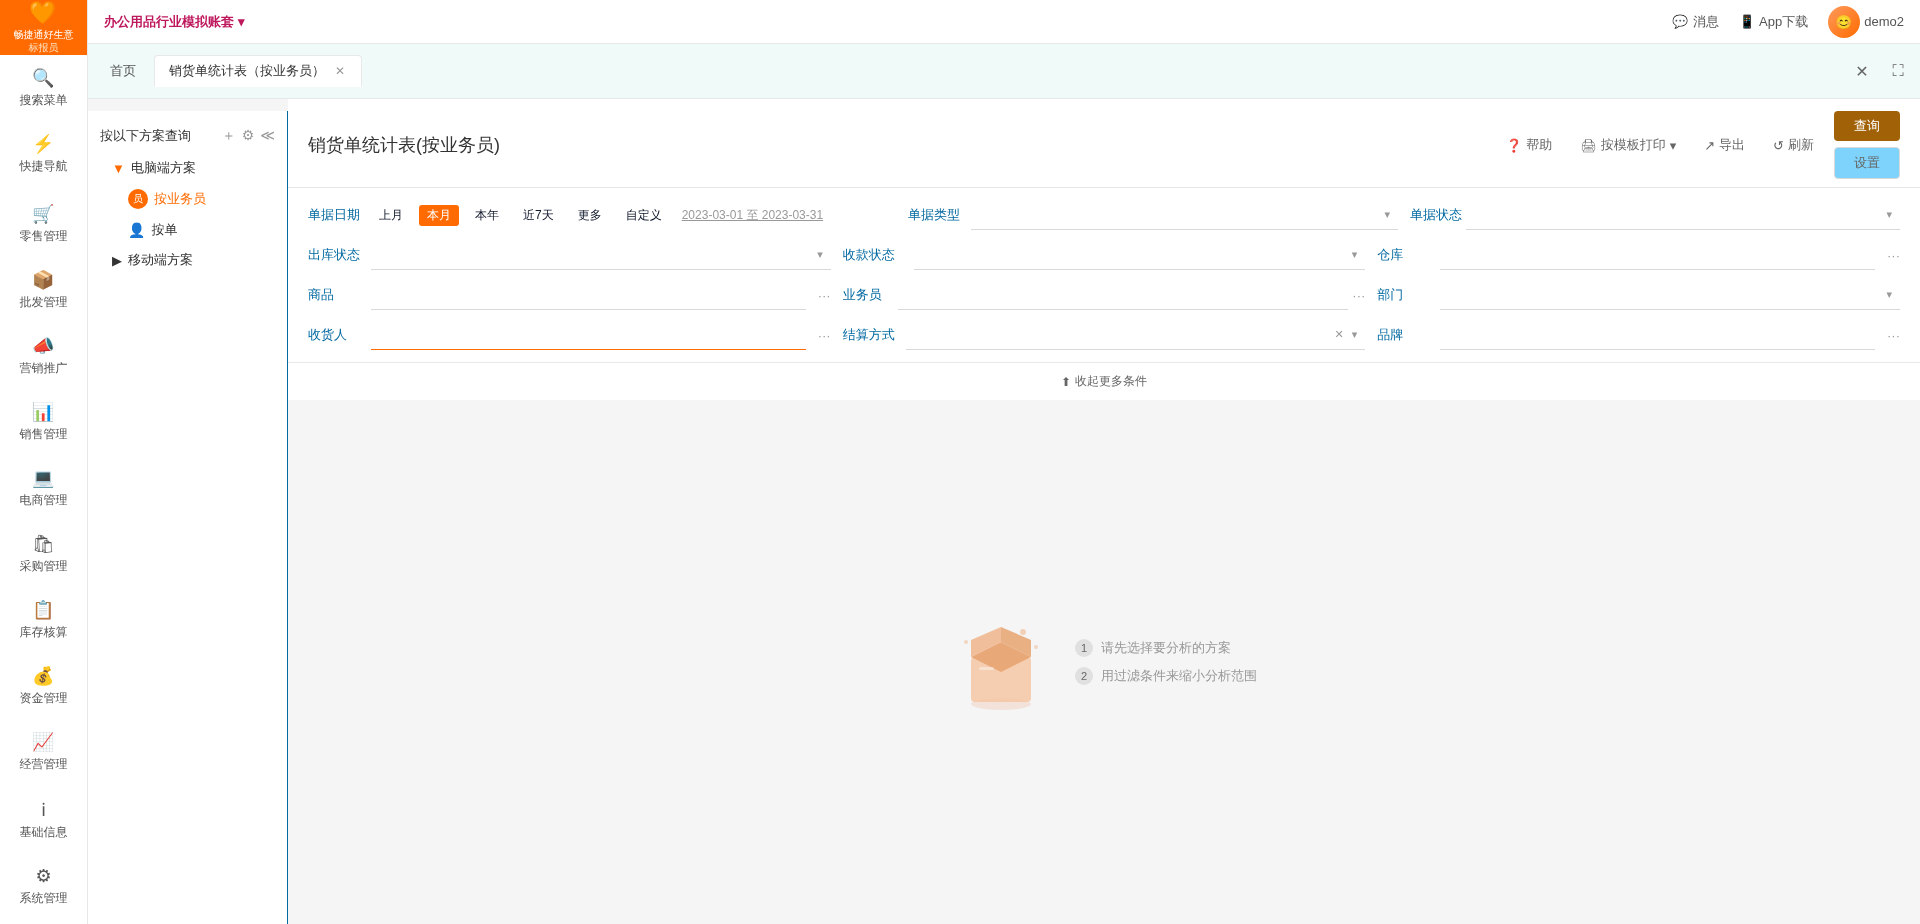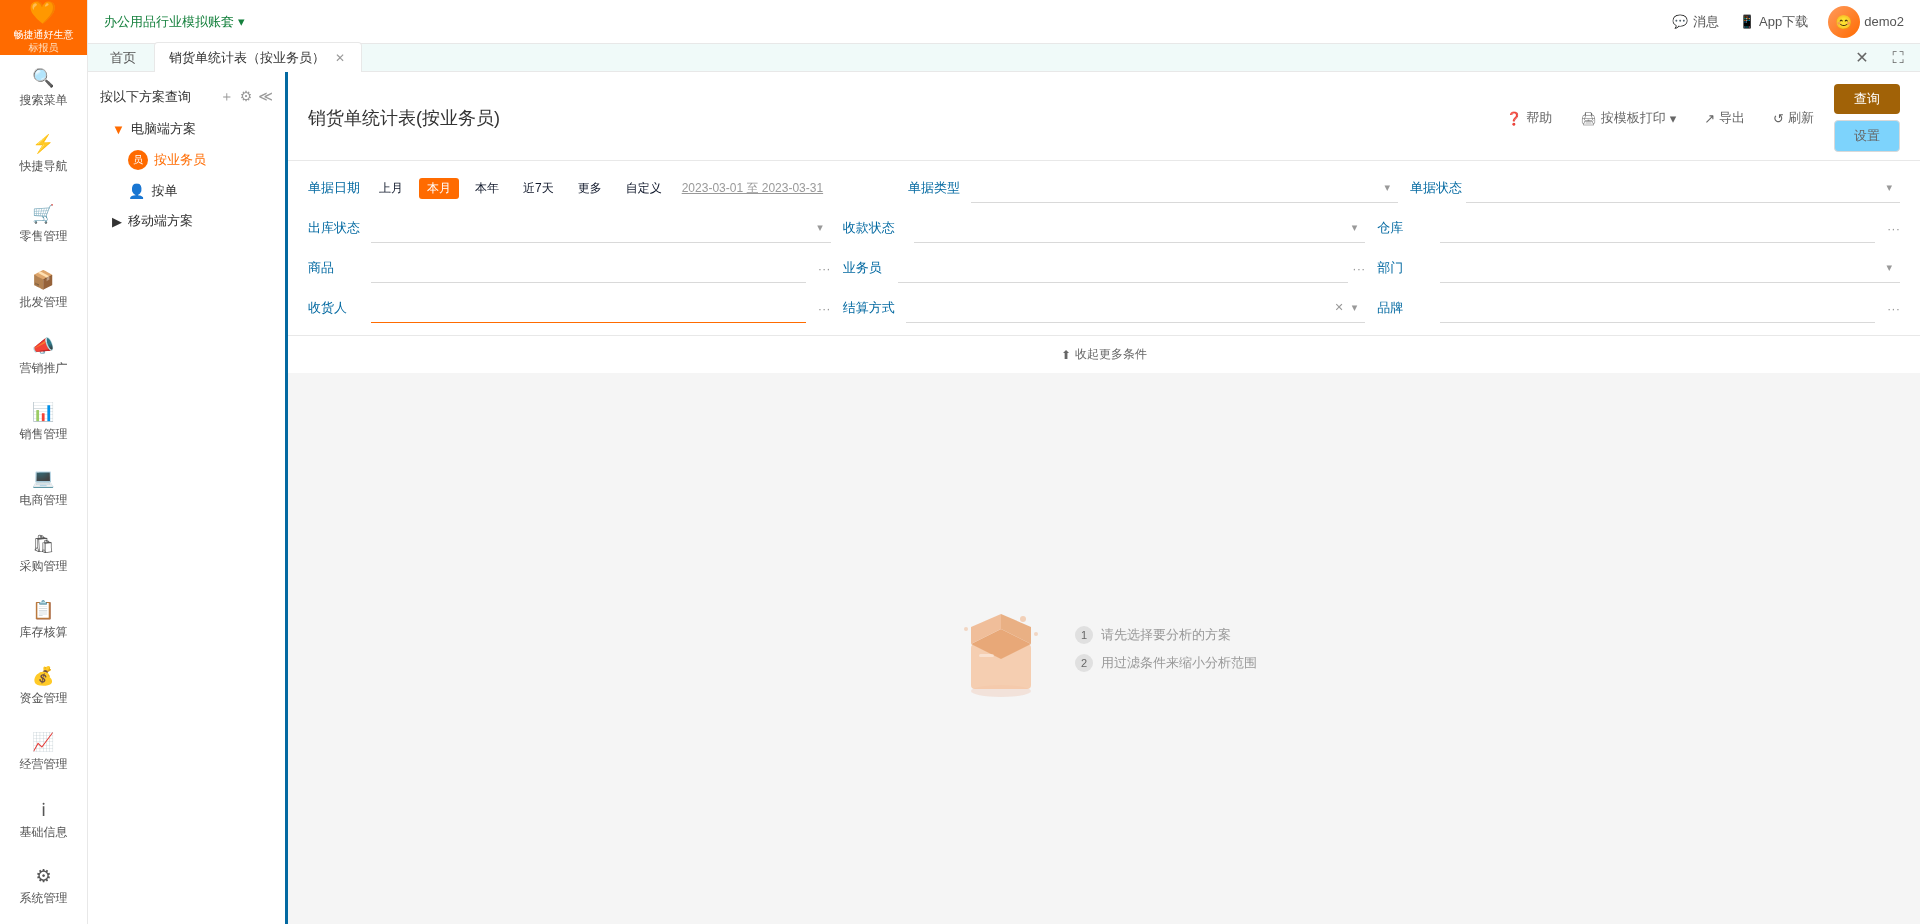--- a/index.html
+++ b/index.html
@@ -61,22 +61,23 @@
       border-bottom: 1px solid #e8e8e8;
       display: flex;
       align-items: center;
       padding: 0 16px;
       justify-content: space-between;
     }
     .topbar-left {
       display: flex;
       align-items: center;
       gap: 8px;
-      color: #15803d;
-      font-size: 13px;
+      color: #be185d;
+      font-size: 13px;
+      font-weight: bold;
     }
     .topbar-dropdown {
       display: flex;
       align-items: center;
       gap: 4px;
       cursor: pointer;
     }
     .topbar-right {
       display: flex;
       align-items: center;
@@ -98,21 +99,21 @@
       display: flex;
       align-items: center;
       justify-content: center;
       color: white;
       font-size: 12px;
       overflow: hidden;
     }
 
     
     .tabbar {
-      height: 28px;
+      height: 55px;
       background: #f0faf9;
       border-bottom: 1px solid #e8e8e8;
       display: flex;
       align-items: center;
       padding: 4px 8px;
       gap: 4px;
     }
     .tab {
       height: 32px;
       padding: 0 14px;
@@ -163,24 +164,25 @@
     .content-area {
       flex: 1;
       display: flex;
       overflow: hidden;
     }
 
     
     .left-panel {
       width: 200px;
       background: #fff;
-      border-right: 3px solid #0369a1;
+      border-right: 1px solid #0369a1;
       flex-shrink: 0;
       overflow-y: auto;
       padding: 8px 0;
+      margin-top: 12px;
     }
     .left-panel-header {
       display: flex;
       align-items: center;
       justify-content: space-between;
       padding: 8px 12px;
       font-size: 13px;
       color: #333;
     }
     .left-panel-header-icons {

